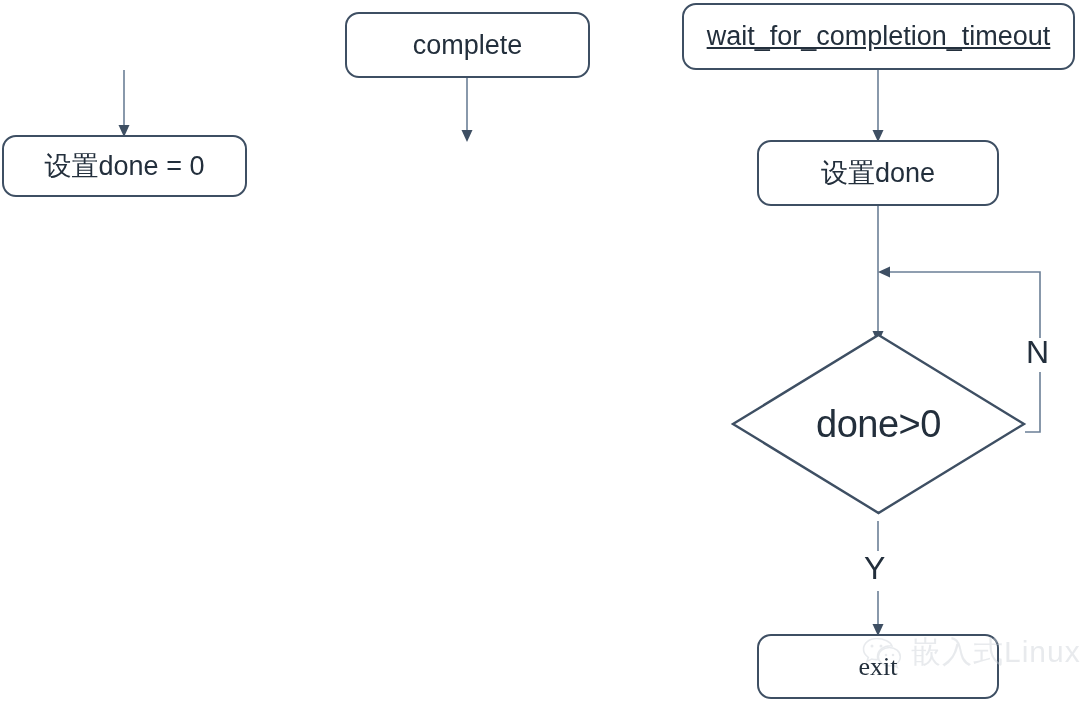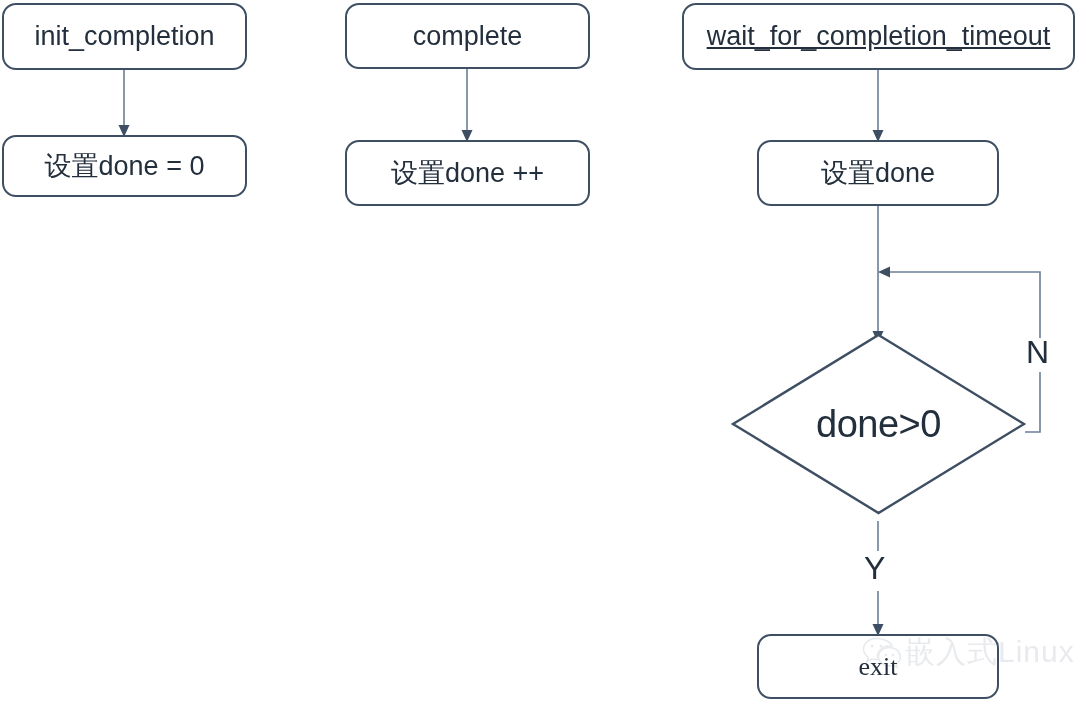--- a/index.html
+++ b/index.html
@@ -26,21 +26,21 @@
     justify-content: center;
     color: #232f3c;
     white-space: nowrap;
   }
   .node-label {
     display: block;
     line-height: 1;
   }
   .n-init        { left: 2px;   top: 3px;   width: 245px; height: 67px; font-size: 27px; }
   .n-setdone0    { left: 2px;   top: 135px; width: 245px; height: 62px; font-size: 27px; }
-  .n-complete    { left: 345px; top: 3px;   width: 245px; height: 66px; font-size: 27px; }
+  .n-complete    { left: 345px; top: 12px;   width: 245px; height: 66px; font-size: 27px; }
   .n-setdonepp   { left: 345px; top: 140px; width: 245px; height: 66px; font-size: 27px; }
   .n-wait        { left: 682px; top: 3px;   width: 393px; height: 67px; font-size: 27px; text-decoration: underline; }
   .n-flag        { left: 757px; top: 140px; width: 242px; height: 66px; font-size: 27px; }
   .n-exit        { left: 757px; top: 634px; width: 242px; height: 65px; font-size: 26px; }
   .n-exit .node-label { position: relative; z-index: 3; font-family: Liberation Serif, serif; }
 
   
   .diamond-wrap {
     position: absolute;
     left: 731px;
@@ -95,21 +95,21 @@
   .lbl-n { left: 1026px; top: 336px; }
   .lbl-y { left: 864px;  top: 552px; }
 
   
   .watermark {
     position: absolute;
     left: 861px;
     top: 632px;
     display: flex;
     align-items: center;
-    gap: 2px;
+    gap: 8px;
     opacity: 0.42;
     z-index: 2;
     pointer-events: none;
   }
   .wm-text {
     font-size: 30px;
     color: #c9cfd6;
     letter-spacing: 1px;
     white-space: nowrap;
   }
@@ -141,32 +141,26 @@
 
     <path class="edge-line" d="M1025,432 L1040,432 L1040,372"></path>
     <path class="edge-line" d="M1040,338 L1040,272 L888,272"></path>
     <polygon class="edge-head" points="878,272 890,266.5 890,277.5"></polygon>
 
     <path class="edge-line" d="M878,521 L878,551"></path>
     <path class="edge-line" d="M878,591 L878,627"></path>
     <polygon class="edge-head" points="878,636 872.5,624 883.5,624"></polygon>
   </svg>
 
-  <div class="node n-init">
-    <span class="node-label">init_completion</span>
-  </div>
   <div class="node n-setdone0">
     <span class="node-label">设置done = 0</span>
   </div>
 
   <div class="node n-complete">
     <span class="node-label">complete</span>
-  </div>
-  <div class="node n-setdonepp">
-    <span class="node-label">设置done ++</span>
   </div>
 
   <div class="node n-wait">
     <span class="node-label">wait_for_completion_timeout</span>
   </div>
   <div class="node n-flag">
     <span class="node-label">设置done</span>
   </div>
 
   <div class="diamond-wrap">

